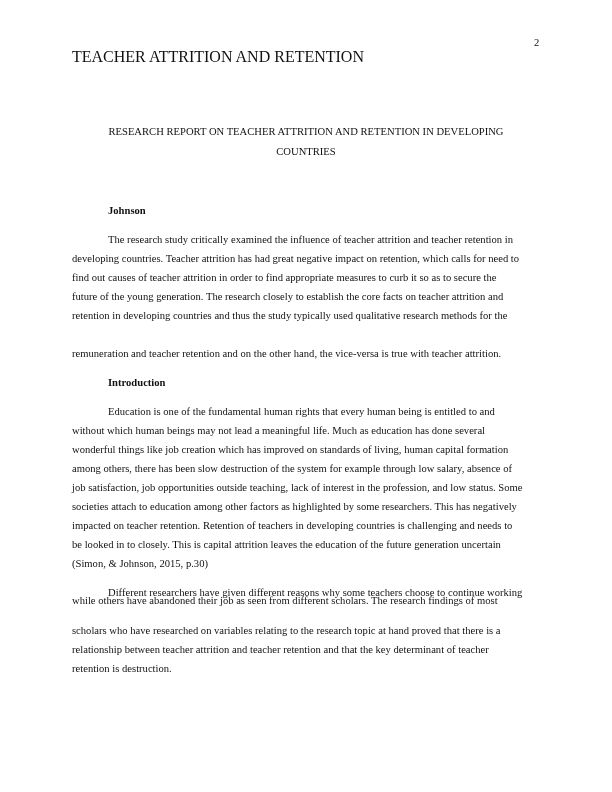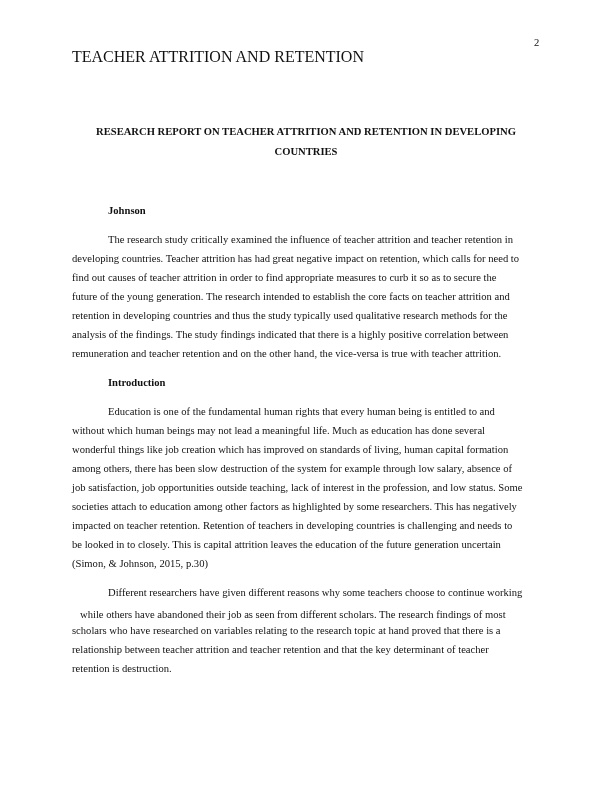--- a/index.html
+++ b/index.html
@@ -2,54 +2,53 @@
 <html><head>
 <meta charset="utf-8">
 <style>
   html, body { margin: 0; padding: 0; background: #ffffff; }
   body { width: 612px; height: 792px; position: relative; overflow: hidden;
          font-family: "Liberation Serif", "DejaVu Serif", serif; color: #111; }
   .page { position: absolute; left: 0; top: 0; width: 612px; height: 792px; background: #fff; }
   .ln { position: absolute; left: 72px; font-size: 10.6px; line-height: 13px; white-space: nowrap; }
   .header { top: 50px; font-size: 16px; }
   .pagenum { position: absolute; top: 37px; left: 534px; font-size: 10.6px; }
-  .title { position: absolute; left: 72px; width: 468px; text-align: center; font-size: 10.6px; white-space: nowrap; font-weight: bold; }
+  .title { position: absolute; left: 72px; width: 468px; text-align: center; font-size: 10.6px; white-space: nowrap; }
   .heading { font-weight: bold; left: 108px; }
   .indent { left: 108px; }
 </style>
 </head>
 <body>
 
 <div class="page">
 
   <div class="ln header">TEACHER ATTRITION AND RETENTION</div>
   <div class="pagenum">2</div>
 
   <div class="title" style="top:126px;">RESEARCH REPORT ON TEACHER ATTRITION AND RETENTION IN DEVELOPING</div>
   <div class="title" style="top:146px;">COUNTRIES</div>
 
   <div class="ln heading" style="top:204px;">Johnson</div>
   <div class="ln indent" style="top:233px;">The research study critically examined the influence of teacher attrition and teacher retention in</div>
   <div class="ln" style="top:252px;">developing countries. Teacher attrition has had great negative impact on retention, which calls for need to</div>
   <div class="ln" style="top:271px;">find out causes of teacher attrition in order to find appropriate measures to curb it so as to secure the</div>
-  <div class="ln" style="top:290px;">future of the young generation. The research intended to establish the core facts on teacher attrition and</div>
+  <div class="ln" style="top:290px;">future of the young generation. The research closely to establish the core facts on teacher attrition and</div>
   <div class="ln" style="top:309px;">retention in developing countries and thus the study typically used qualitative research methods for the</div>
-  <div class="ln" style="top:328px;">analysis of the findings. The study findings indicated that there is a highly positive correlation between</div>
   <div class="ln" style="top:347px;">remuneration and teacher retention and on the other hand, the vice-versa is true with teacher attrition.</div>
 
   <div class="ln heading" style="top:376px;">Introduction</div>
   <div class="ln indent" style="top:405px;">Education is one of the fundamental human rights that every human being is entitled to and</div>
   <div class="ln" style="top:424px;text-align:right;">without which human beings may not lead a meaningful life. Much as education has done several</div>
   <div class="ln" style="top:443px;">wonderful things like job creation which has improved on standards of living, human capital formation</div>
   <div class="ln" style="top:462px;">among others, there has been slow destruction of the system for example through low salary, absence of</div>
   <div class="ln" style="top:481px;">job satisfaction, job opportunities outside teaching, lack of interest in the profession, and low status. Some</div>
   <div class="ln" style="top:500px;">societies attach to education among other factors as highlighted by some researchers. This has negatively</div>
   <div class="ln" style="top:519px;">impacted on teacher retention. Retention of teachers in developing countries is challenging and needs to</div>
   <div class="ln" style="top:538px;">be looked in to closely. This is capital attrition leaves the education of the future generation uncertain</div>
   <div class="ln" style="top:557px;">(Simon, &amp; Johnson, 2015, p.30)</div>
 
   <div class="ln indent" style="top:586px;">Different researchers have given different reasons why some teachers choose to continue working</div>
-  <div class="ln" style="top:608px;margin-left:8px;">while others have abandoned their job as seen from different scholars. The research findings of most</div>
+  <div class="ln" style="top:594px;">while others have abandoned their job as seen from different scholars. The research findings of most</div>
   <div class="ln" style="top:624px;">scholars who have researched on variables relating to the research topic at hand proved that there is a</div>
   <div class="ln" style="top:643px;">relationship between teacher attrition and teacher retention and that the key determinant of teacher</div>
   <div class="ln" style="top:662px;">retention is destruction.</div>
 
 </div>
 
 </body></html>

